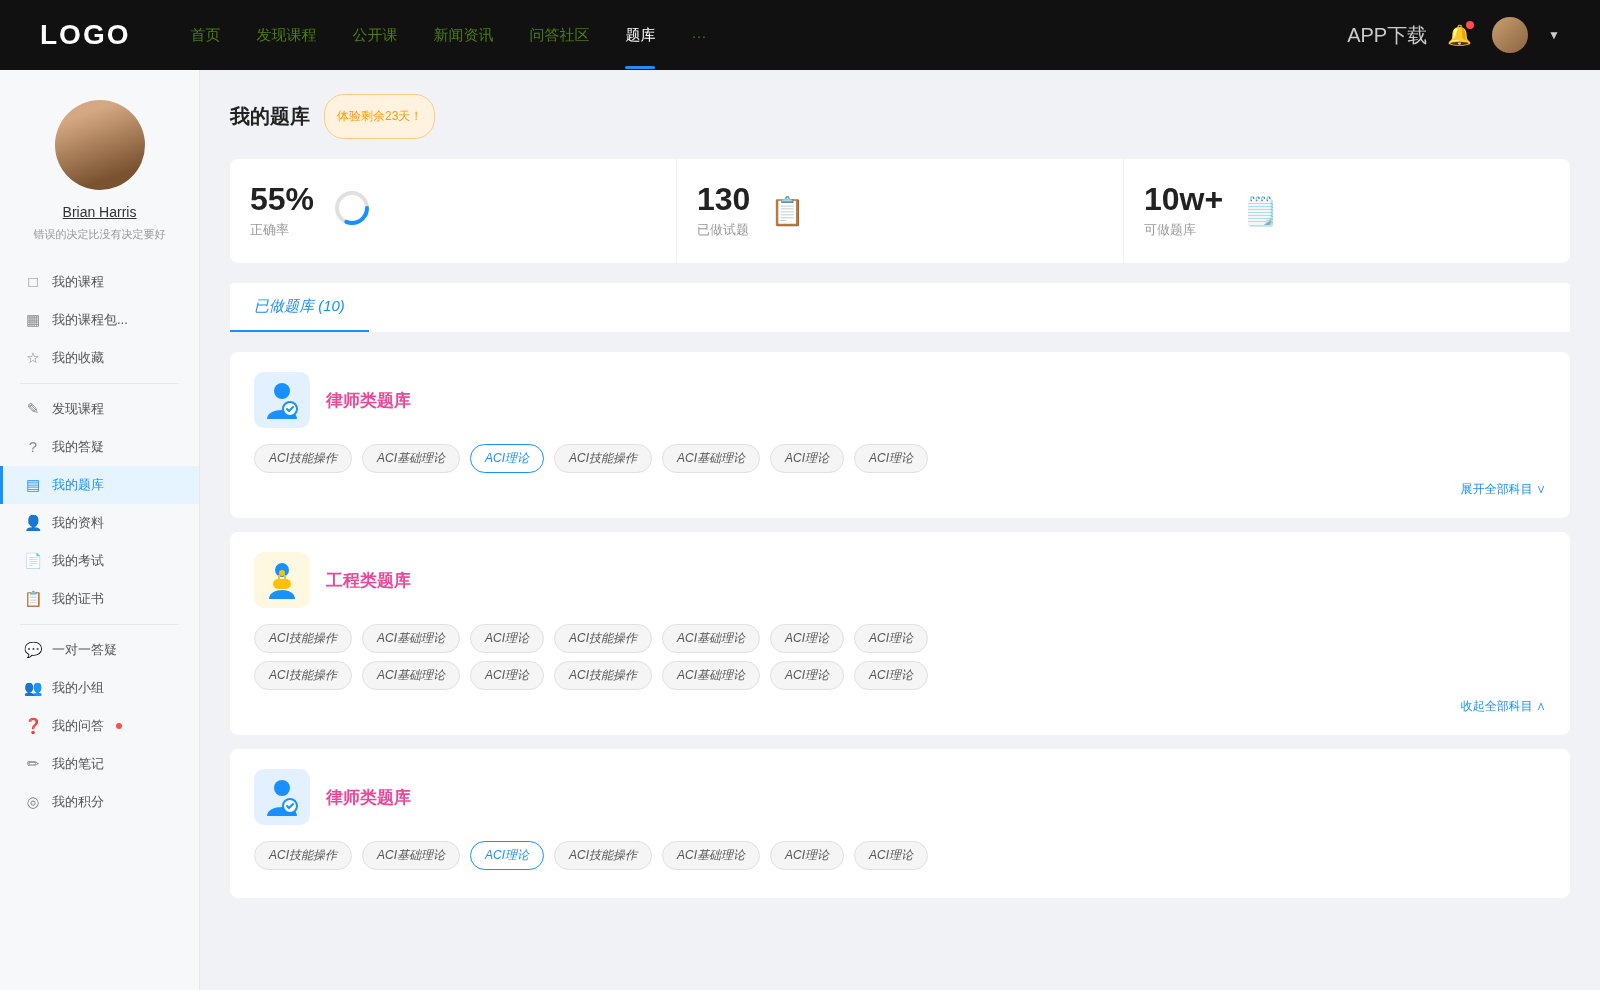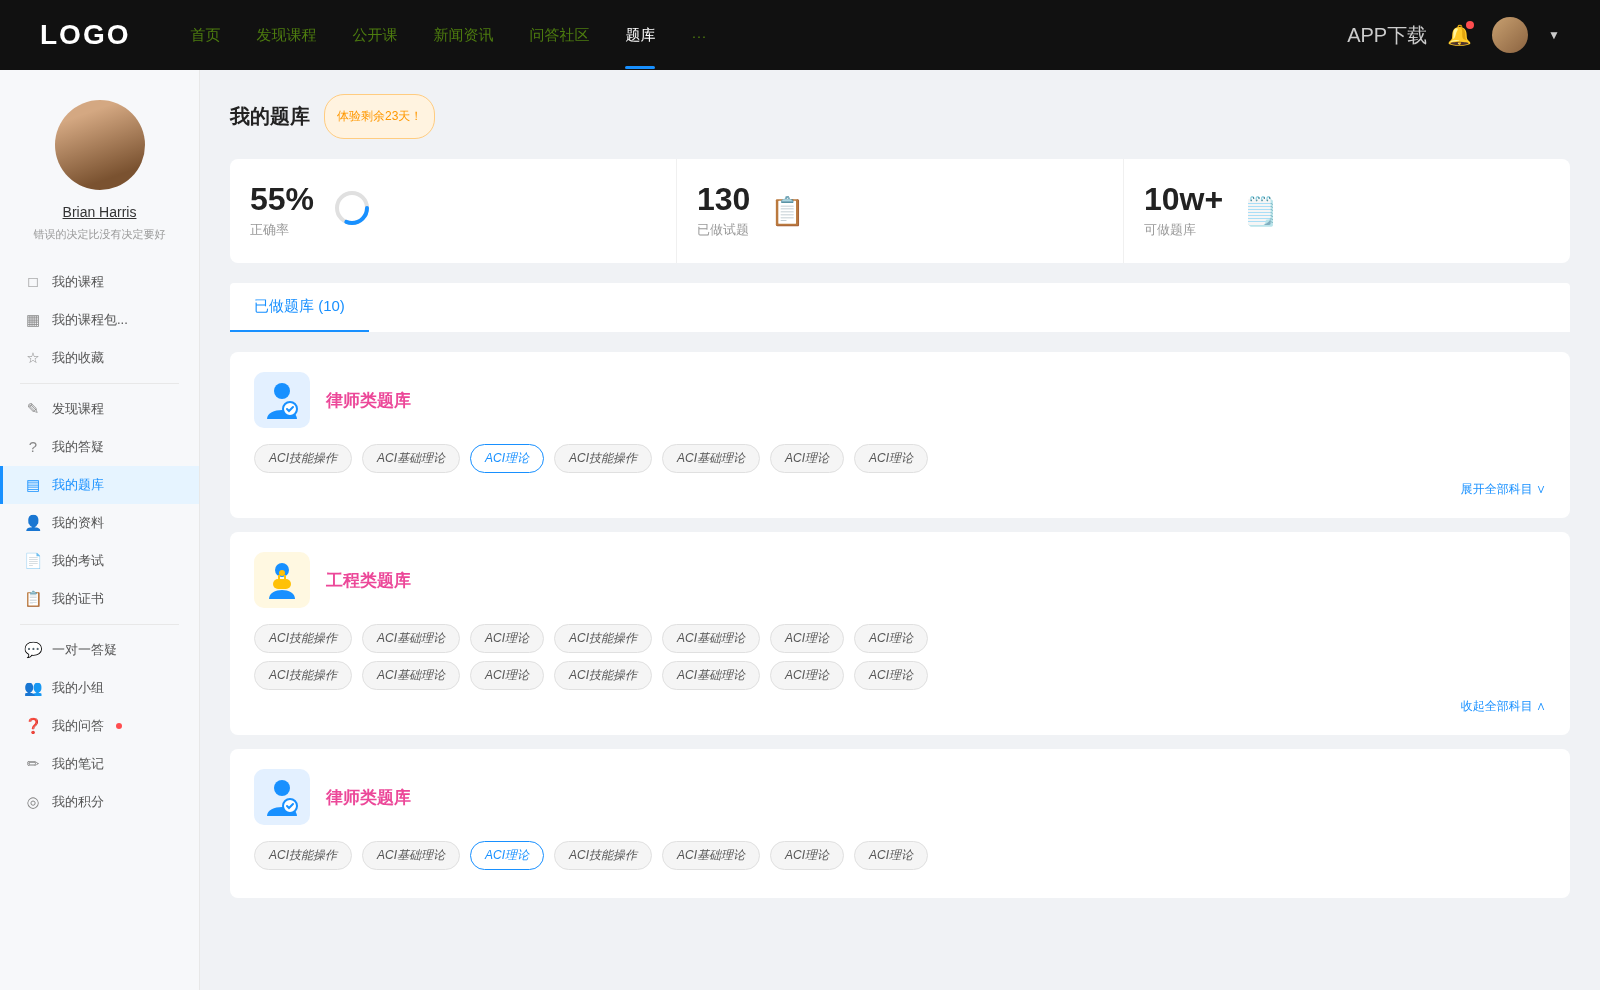--- a/index.html
+++ b/index.html
@@ -235,20 +235,21 @@
       background: #fff;
       border-radius: 4px 4px 0 0;
     }
     .tab-btn {
       padding: 14px 24px;
       font-size: 15px;
       color: #666;
       cursor: pointer;
       border-bottom: 2px solid transparent;
       position: relative;
+      font-style: italic;
     }
     .tab-btn.active {
       color: #1890ff;
       border-bottom: 2px solid #1890ff;
       font-weight: 500;
     }
 
     
     .bank-section {
       background: #fff;

